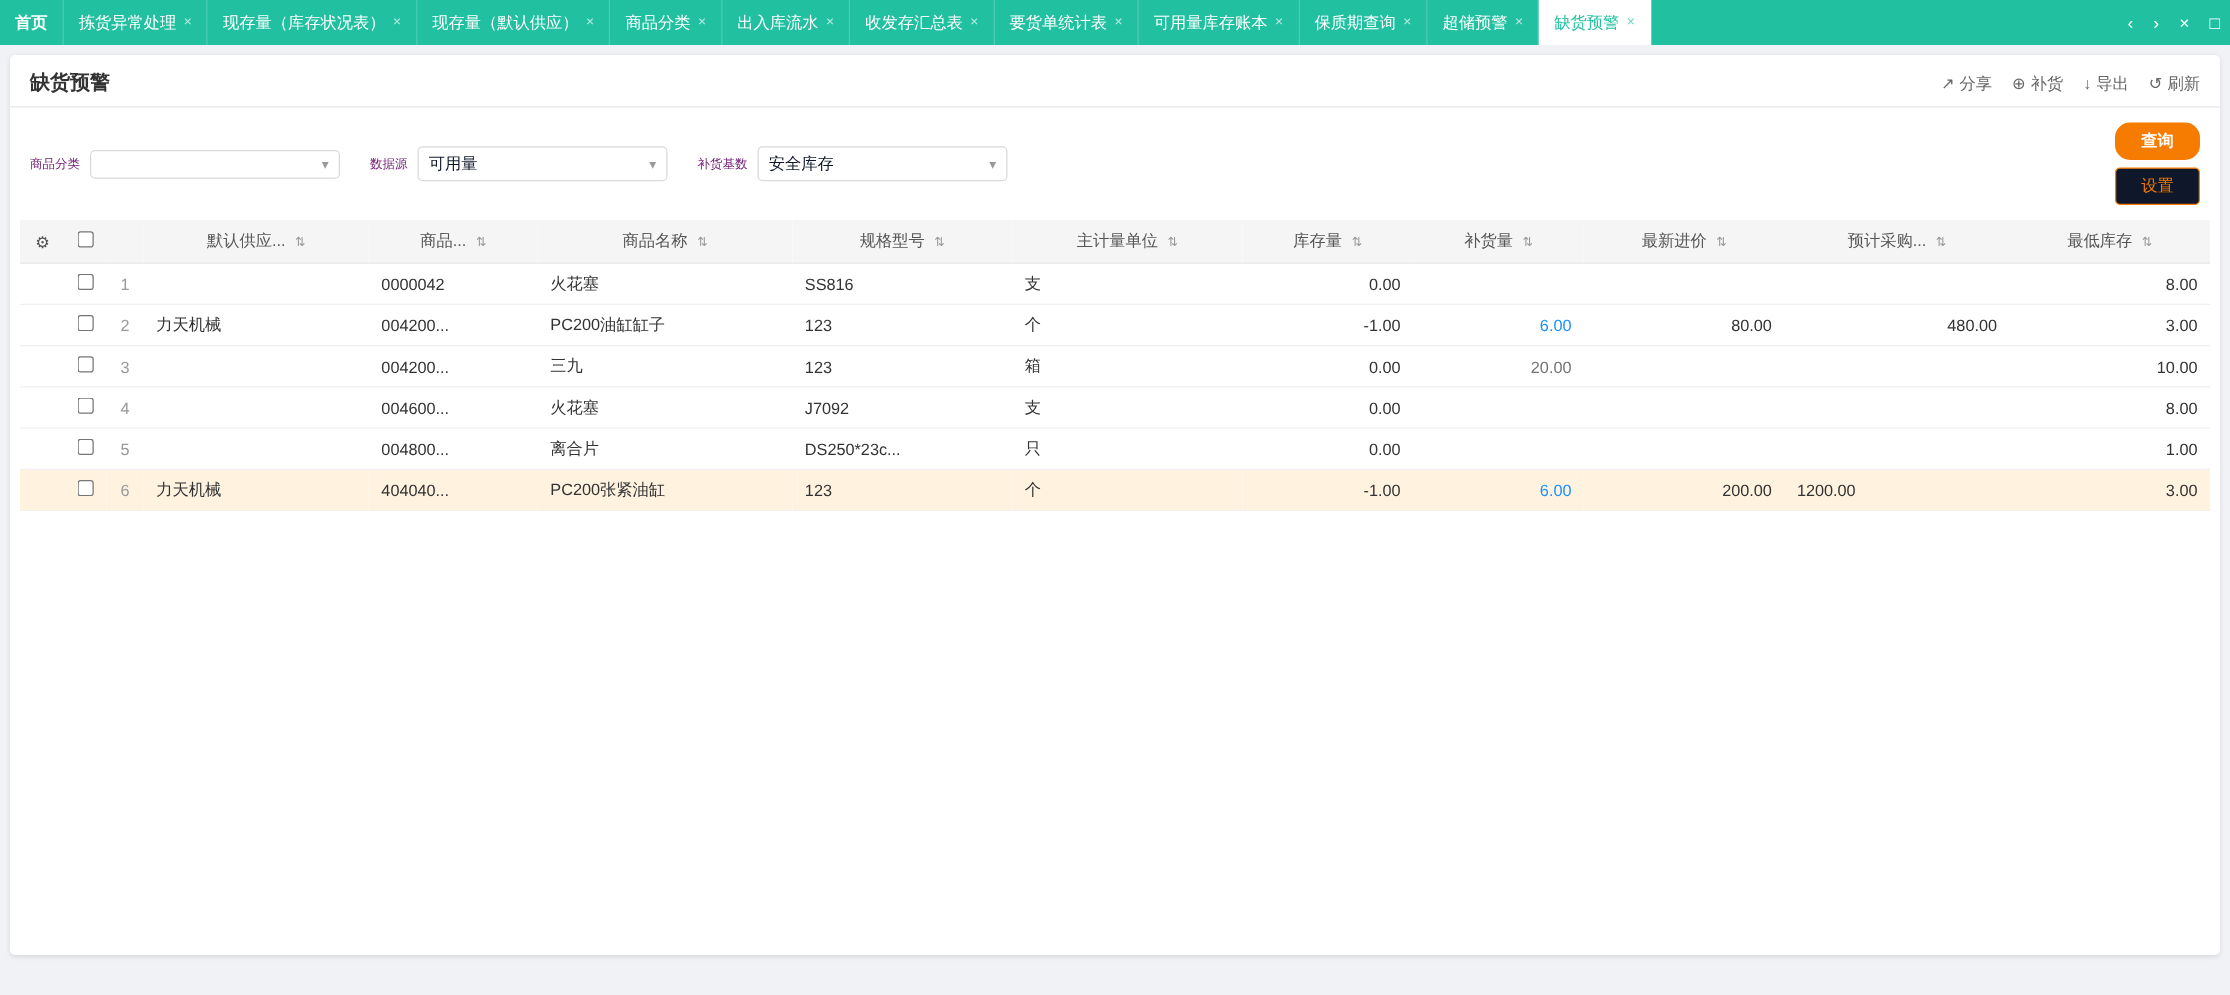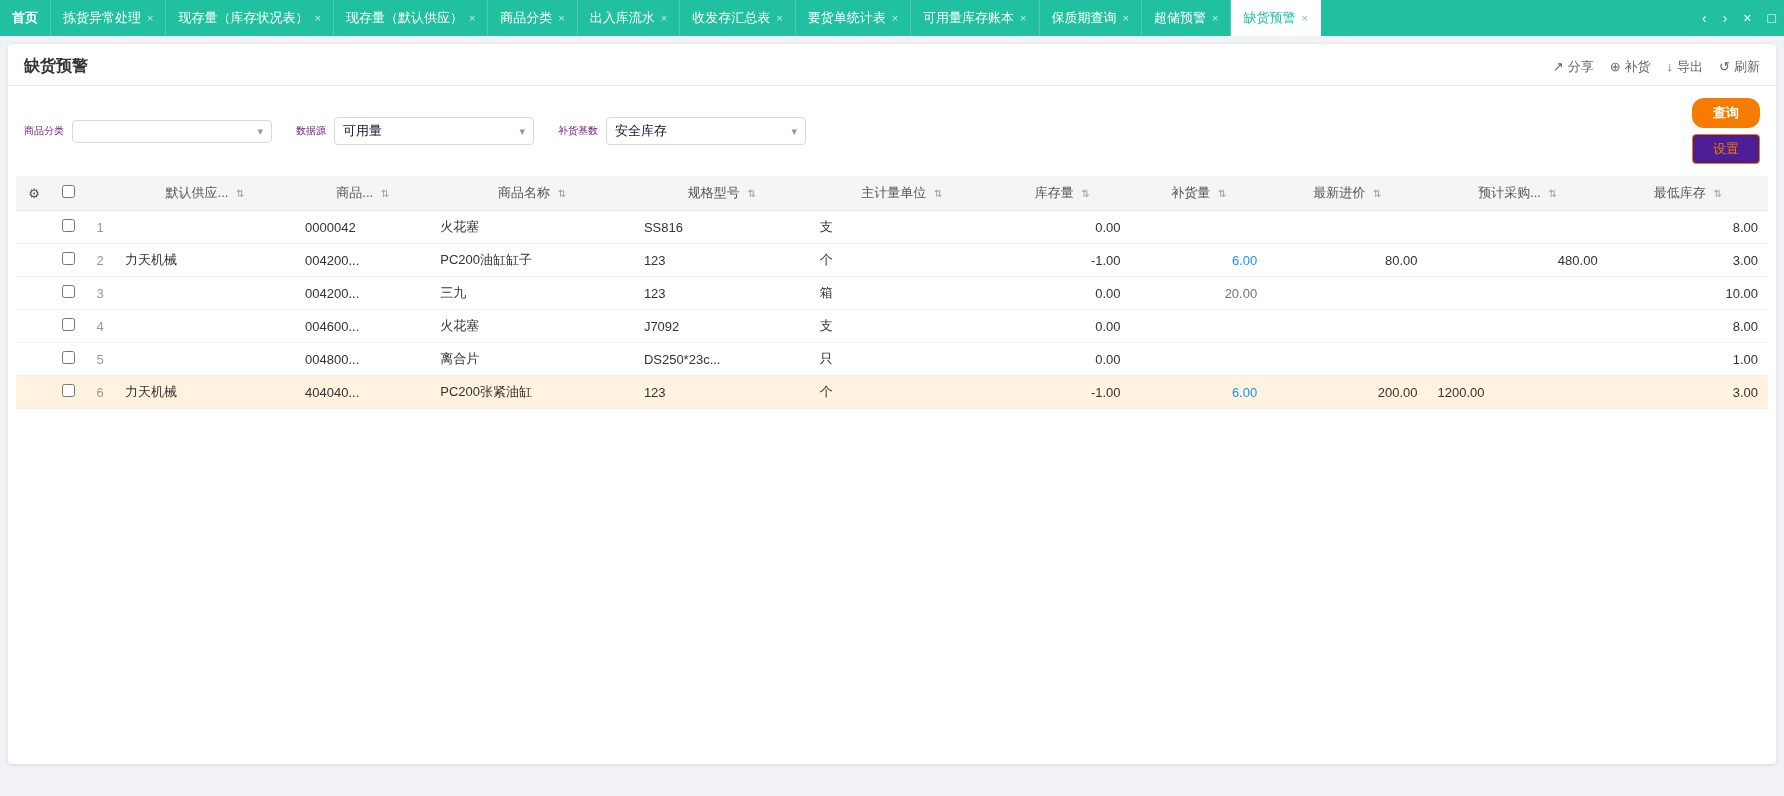--- a/index.html
+++ b/index.html
@@ -140,21 +140,21 @@
       background: #f57c00;
       color: #fff;
       border: none;
       border-radius: 12px;
       padding: 6px 20px;
       cursor: pointer;
       font-size: 13px;
       font-weight: bold;
     }
     .btn-settings {
-      background: #4c1d95;
+      background: #0f172a;
       color: #f57c00;
       border: 1px solid #f57c00;
       border-radius: 4px;
       padding: 5px 20px;
       cursor: pointer;
       font-size: 13px;
     }
 
     
     .table-wrapper {

